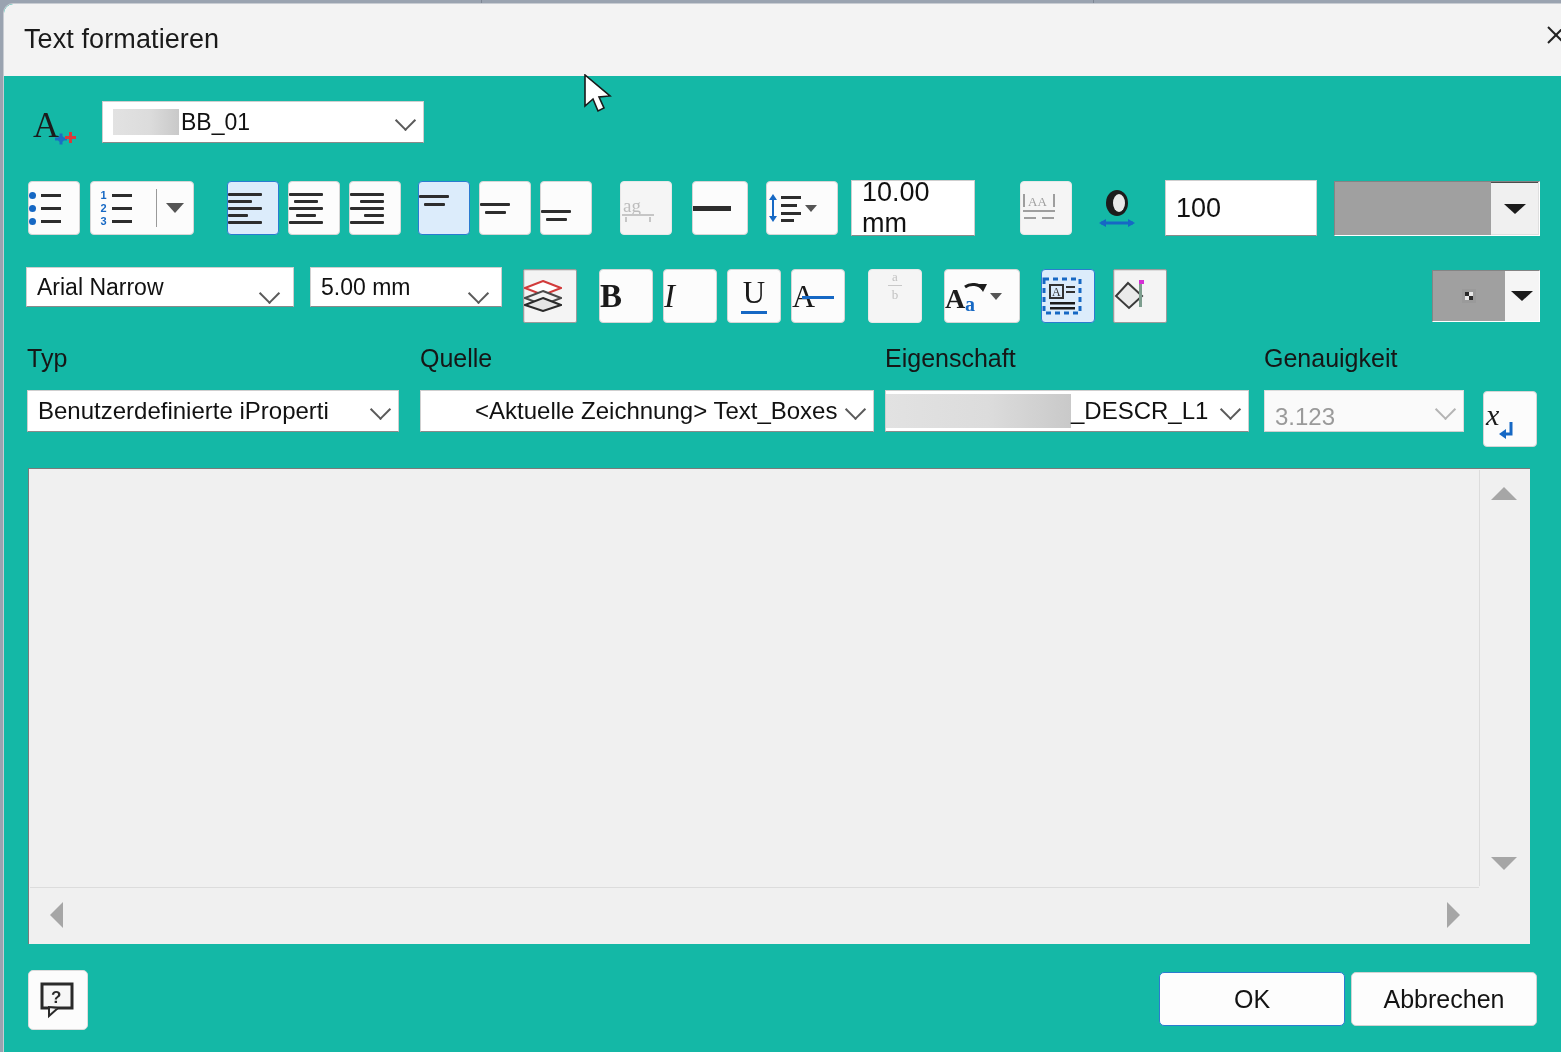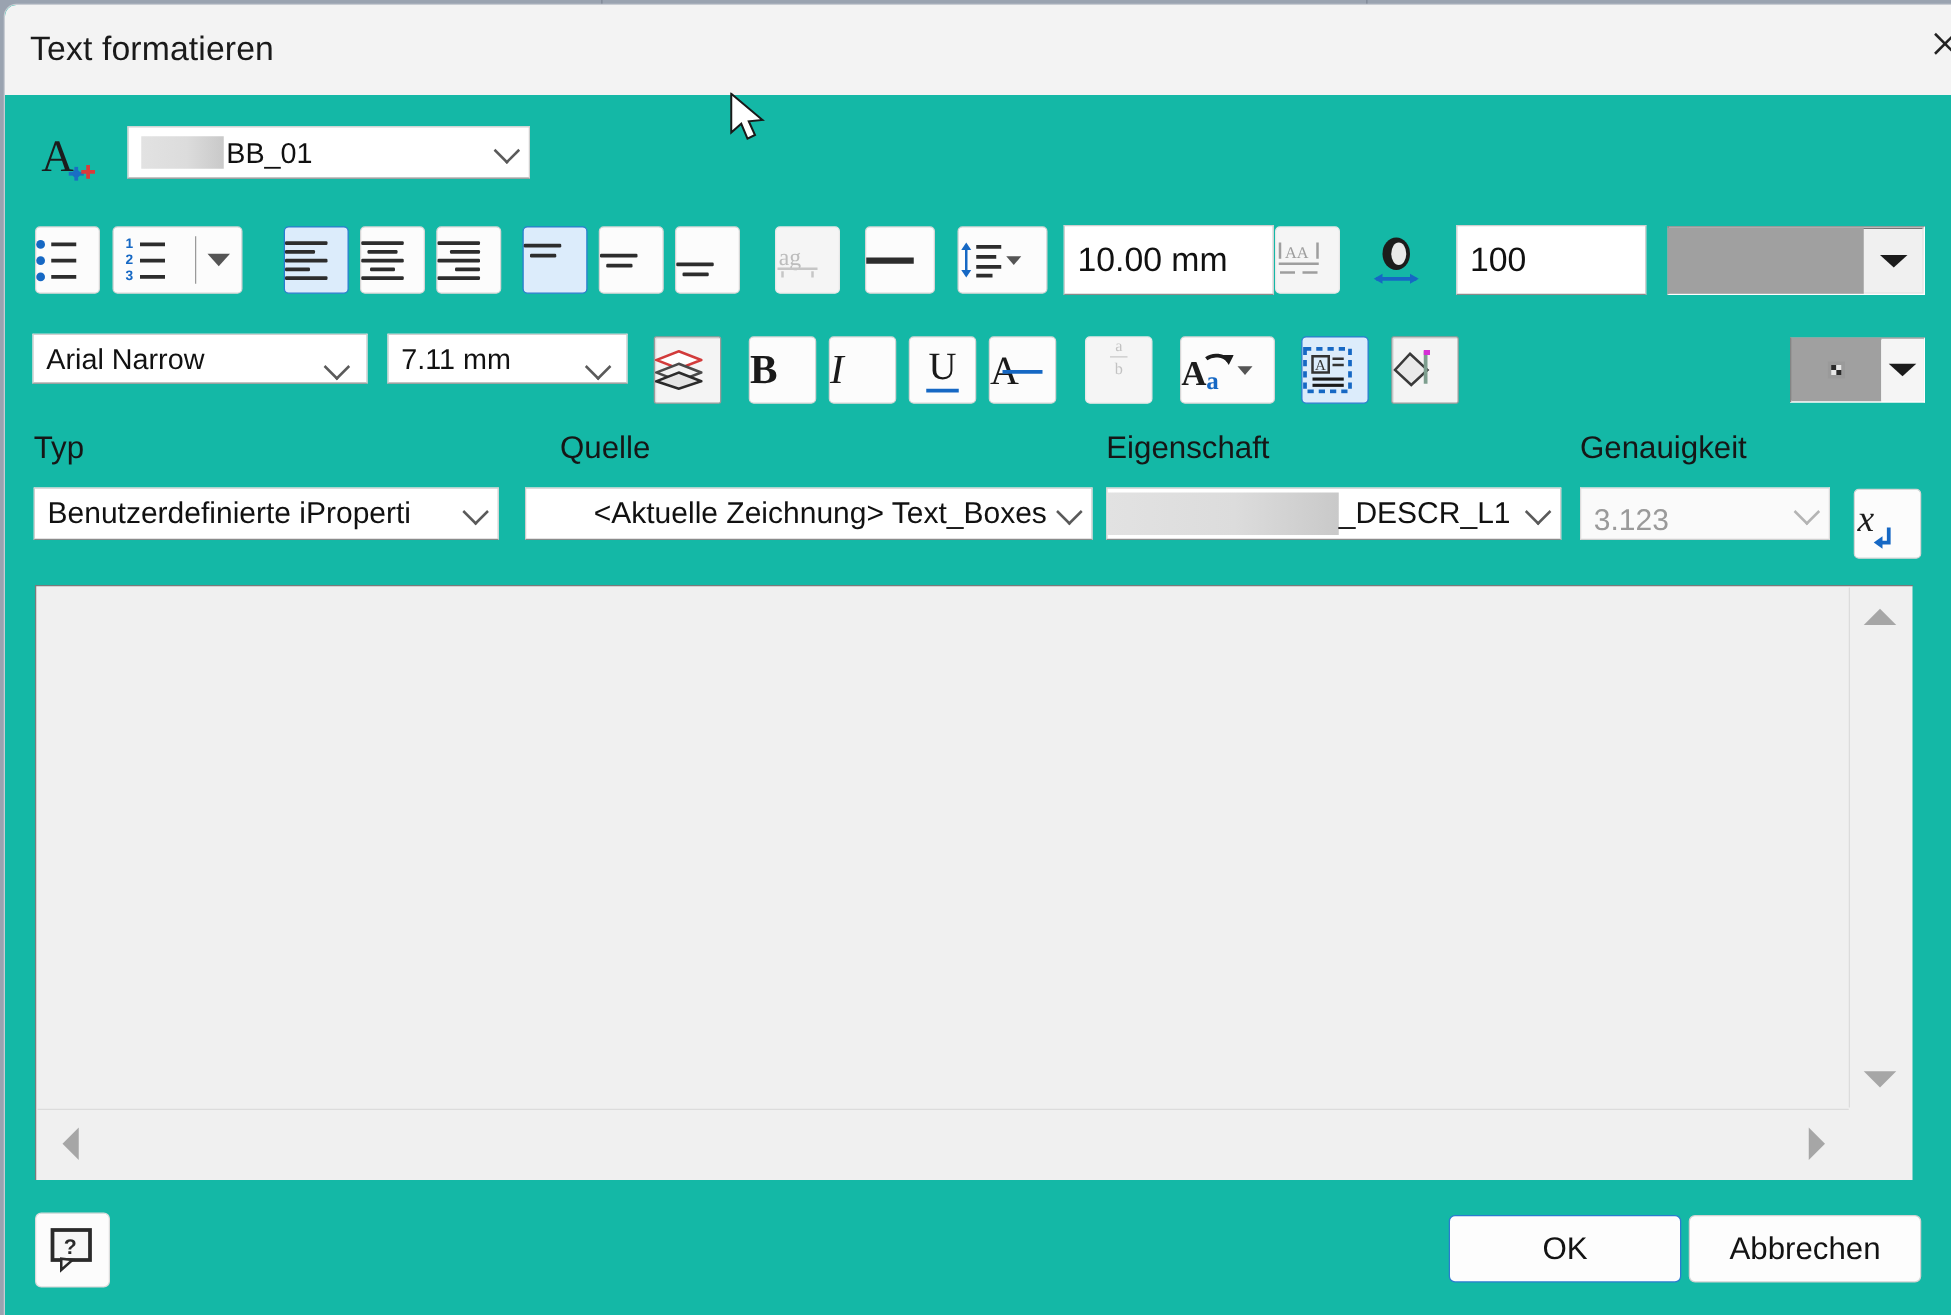--- a/index.html
+++ b/index.html
@@ -294,21 +294,21 @@
       <polygon points="6,2 10,8 2,8" fill="#1668c4"></polygon>
       <polygon points="6,30 10,24 2,24" fill="#1668c4"></polygon>
       <rect x="5" y="8" width="2" height="16" fill="#1668c4"></rect>
       <rect x="14" y="4" width="20" height="3" fill="#2d2d2d"></rect>
       <rect x="14" y="12" width="16" height="3" fill="#2d2d2d"></rect>
       <rect x="14" y="20" width="20" height="3" fill="#2d2d2d"></rect>
       <rect x="14" y="27" width="13" height="3" fill="#2d2d2d"></rect>
     </svg>
     <span class="caret sm" style="margin-left:2px;"></span>
   </div>
-  <div class="field" style="left:847px;top:176px;width:168px;height:56px;font-size:27px;">10.00 mm</div>
+  <div class="field" style="left:847px;top:176px;width:124px;height:56px;font-size:27px;">10.00 mm</div>
 
   <div class="tb disabled" style="left:1016px;top:177px;width:52px;height:54px;">
     <svg width="36" height="32" viewBox="0 0 36 32">
       <text x="7" y="14" font-family="Liberation Serif, serif" font-size="13" fill="#9e9e9e">AA</text>
       <line x1="3" y1="2" x2="3" y2="15" stroke="#9e9e9e" stroke-width="2"></line>
       <line x1="33" y1="2" x2="33" y2="15" stroke="#9e9e9e" stroke-width="2"></line>
       <line x1="2" y1="19" x2="34" y2="19" stroke="#9e9e9e" stroke-width="2"></line>
       <line x1="3" y1="26" x2="15" y2="26" stroke="#9e9e9e" stroke-width="2"></line>
       <line x1="21" y1="26" x2="33" y2="26" stroke="#9e9e9e" stroke-width="2"></line>
     </svg>
@@ -327,21 +327,21 @@
   <div class="oldcombo" style="left:1330px;top:177px;width:206px;height:55px;">
     <span class="swatch"></span>
     <span class="btn">
         <span class="tri"></span>
       </span>
   </div>
 
   <div class="field combo" style="left:22px;top:263px;width:268px;height:40px;">Arial Narrow</div>
   <span class="chev" style="position:absolute;left:258px;top:282px;width:13px;height:13px;border-right:2px solid #5a5a5a;border-bottom:2px solid #5a5a5a;transform:rotate(45deg);"></span>
 
-  <div class="field combo" style="left:306px;top:263px;width:192px;height:40px;">7.11 mm</div>
+  <div class="field combo" style="left:306px;top:263px;width:192px;height:40px;">5.00 mm</div>
   <span class="chev" style="position:absolute;left:467px;top:282px;width:13px;height:13px;border-right:2px solid #5a5a5a;border-bottom:2px solid #5a5a5a;transform:rotate(45deg);"></span>
 
   <div class="tb pressed" style="left:519px;top:265px;width:54px;height:54px;">
     <svg width="38" height="32" viewBox="0 0 38 32">
       <polygon points="19,1 37,8 19,15 1,8" fill="#ffffff" stroke="#d23b3b" stroke-width="2"></polygon>
       <polygon points="19,11 37,18 19,25 1,18" fill="#f2f2f2" stroke="#4a4a4a" stroke-width="2"></polygon>
       <polygon points="19,18 37,25 19,31 1,25" fill="#e4e4e4" stroke="#2a2a2a" stroke-width="2"></polygon>
     </svg>
   </div>
   <div class="tb" style="left:595px;top:265px;width:54px;height:54px;">
@@ -404,21 +404,21 @@
         <span class="tri"></span>
       </span>
   </div>
 
   <div class="lbl" style="left:23px;top:340px;">Typ</div>
   <div class="field combo" style="left:23px;top:386px;width:372px;height:42px;font-size:24px;">
     <span style="overflow:hidden;white-space:nowrap;">Benutzerdefinierte iProperti</span>
     <span class="chev"></span>
   </div>
 
-  <div class="lbl" style="left:416px;top:340px;margin-left:28px;">Quelle</div>
+  <div class="lbl" style="left:416px;top:340px;">Quelle</div>
   <div class="field combo" style="left:416px;top:386px;width:454px;height:42px;font-size:24px;">
     <span style="overflow:hidden;white-space:nowrap;width:402px;display:inline-block;margin-left:44px;">&lt;Aktuelle Zeichnung&gt;  Text_Boxes</span>
     <span class="chev"></span>
   </div>
 
   <div class="lbl" style="left:881px;top:340px;">Eigenschaft</div>
   <div class="field combo" style="left:881px;top:386px;width:364px;height:42px;font-size:24px;padding-left:0;">
     <span class="redact" style="width:185px;height:34px;"></span>
     <span>_DESCR_L1</span>
     <span class="chev"></span>

